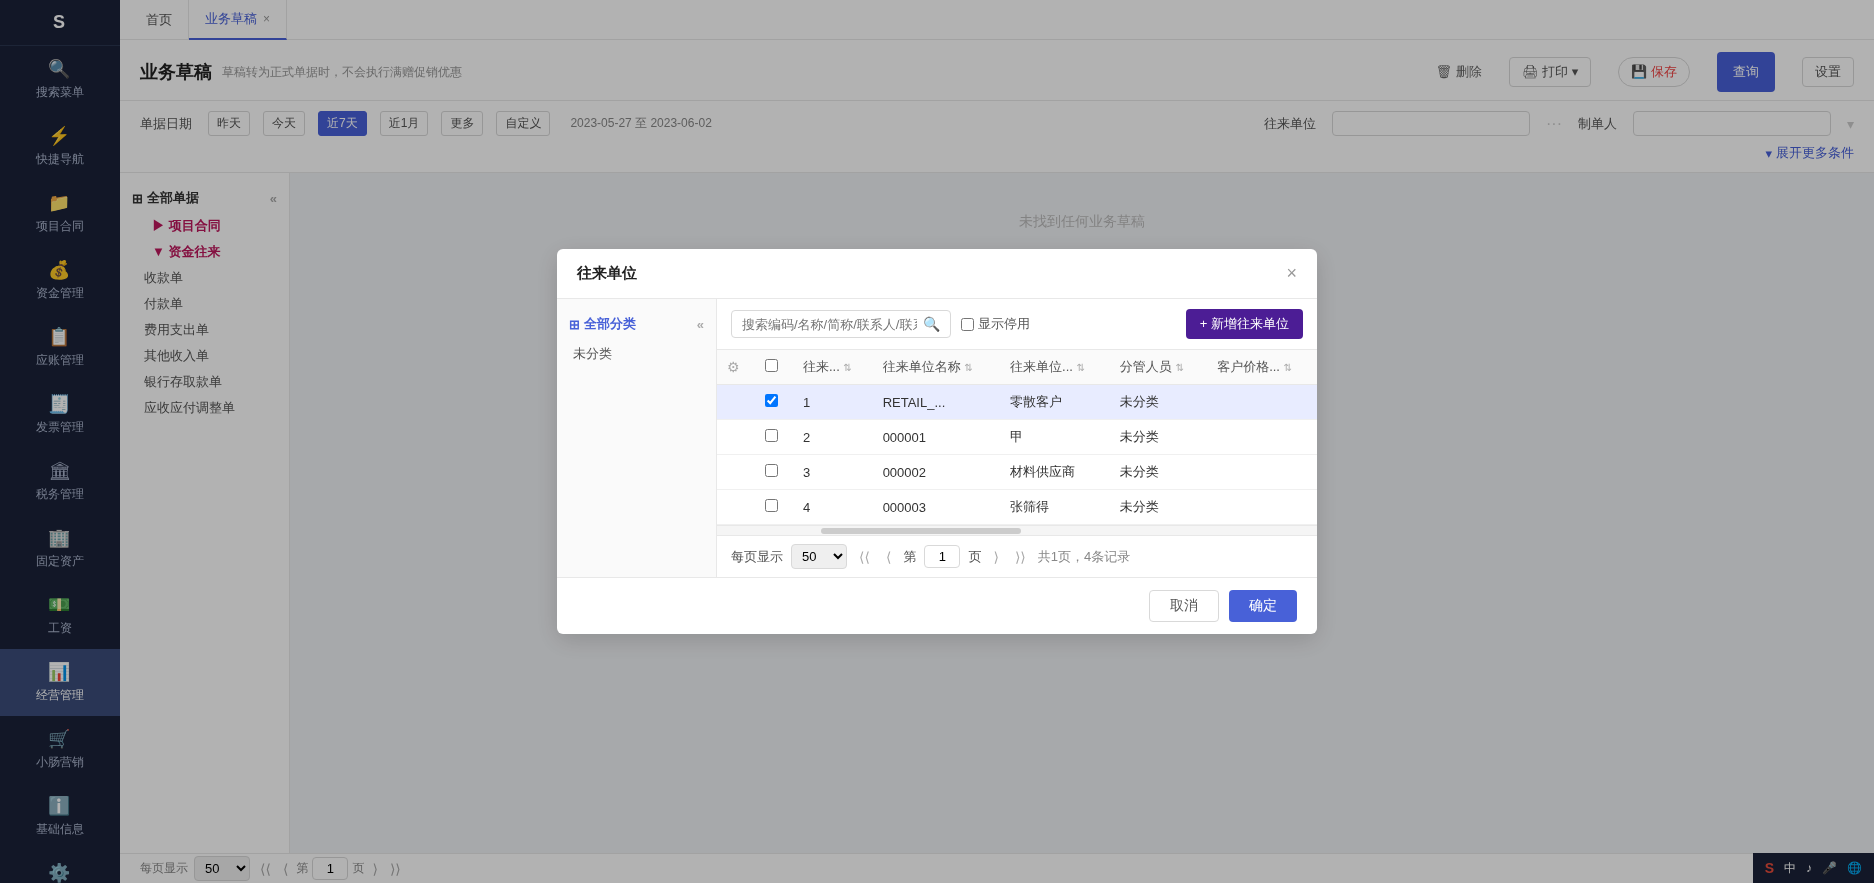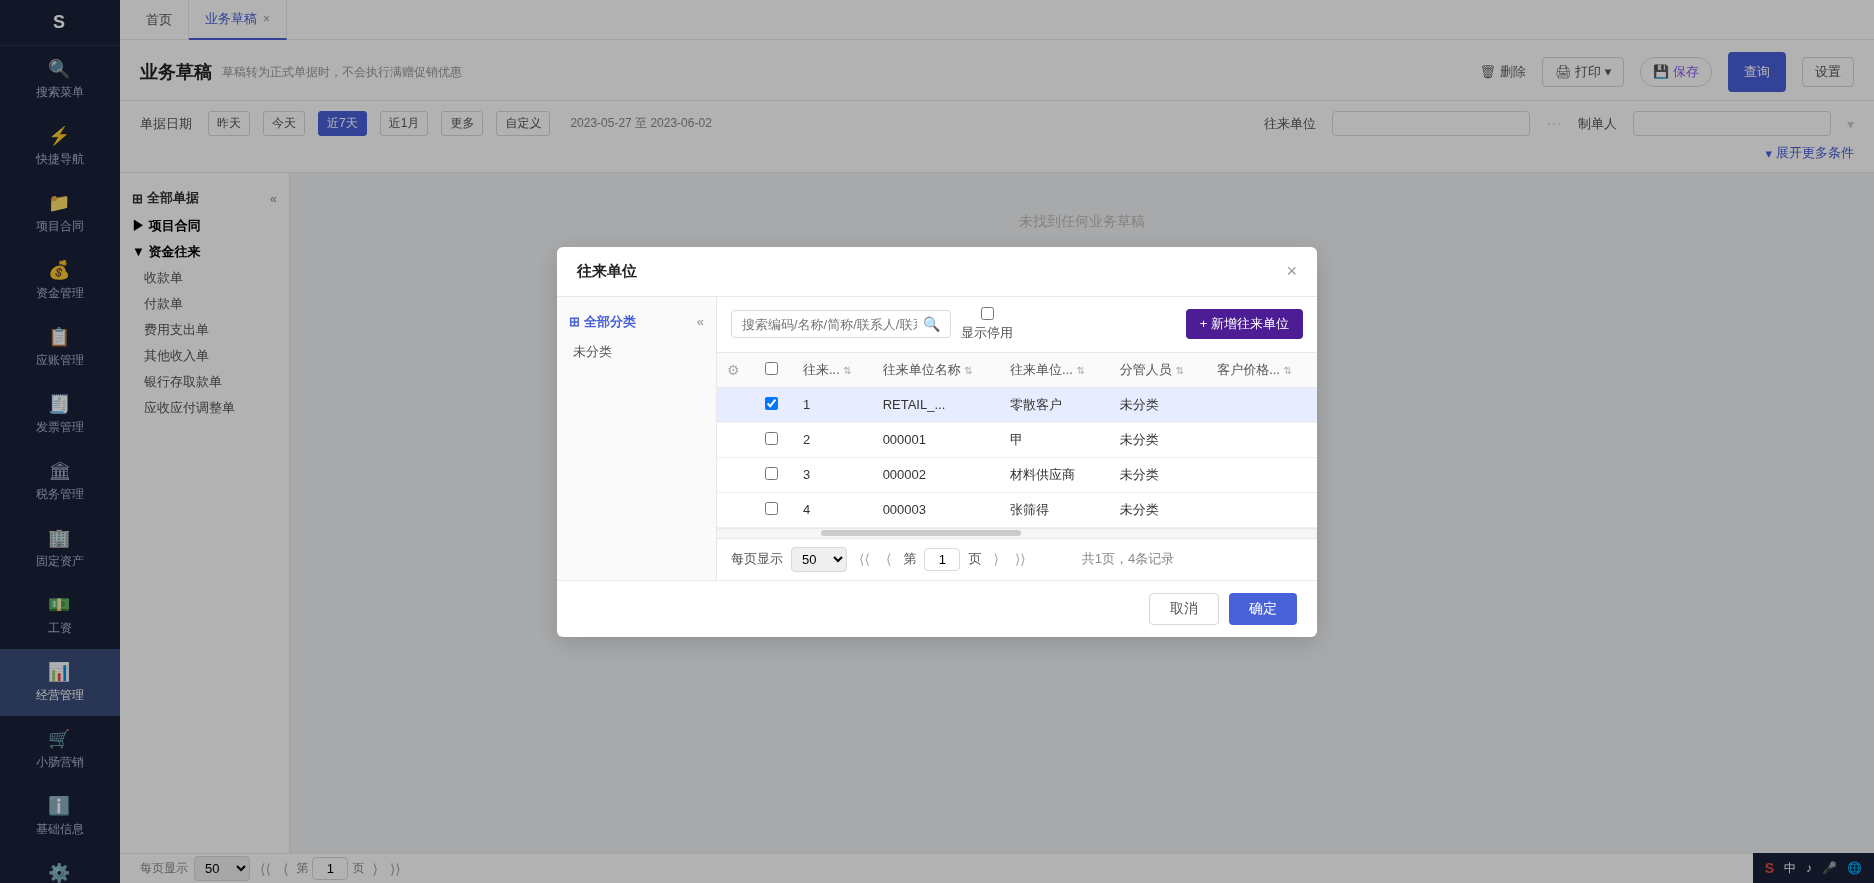--- a/index.html
+++ b/index.html
@@ -105,25 +105,25 @@
       font-weight: bold;
       color: #222;
     }
     .page-subtitle {
       font-size: 12px;
       color: #999;
     }
     .header-actions {
       display: flex;
       align-items: center;
-      gap: 16px;
+      gap: 27px;
     }
     .btn-delete { background: none; border: none; color: #666; font-size: 13px; cursor: pointer; }
     .btn-print { background: none; border: 1px solid #d9d9d9; color: #555; font-size: 13px; padding: 5px 12px; border-radius: 4px; cursor: pointer; }
-    .btn-save { background: none; border: 1px solid #d9d9d9; color: #8b5cf6; font-size: 13px; padding: 5px 12px; border-radius: 15px; cursor: pointer; }
+    .btn-save { background: none; border: 1px solid #d9d9d9; color: #ef4444; font-size: 13px; padding: 5px 12px; border-radius: 15px; cursor: pointer; }
     .btn-primary { background: #4861d8; border: none; color: #fff; font-size: 13px; padding: 11px 16px; border-radius: 4px; cursor: pointer; }
     .btn-settings { background: none; border: 1px solid #d9d9d9; color: #555; font-size: 13px; padding: 5px 12px; border-radius: 4px; cursor: pointer; }
 
     
     .filter-area {
       background: #fff;
       padding: 10px 20px;
       border-bottom: 1px solid #e8e8e8;
       display: flex;
       flex-direction: column;
@@ -166,21 +166,21 @@
     }
     .side-nav-header {
       display: flex;
       align-items: center;
       justify-content: space-between;
       padding: 6px 12px;
       font-size: 13px;
       font-weight: bold;
       color: #333;
     }
-    .side-nav-group { padding: 4px 12px; font-size: 13px; color: #000000; font-weight: bold; cursor: pointer; }
+    .side-nav-group { padding: 4px 12px; font-size: 13px; color: #be185d; font-weight: bold; cursor: pointer; margin-left: 20px; }
     .side-nav-sub { padding: 4px 24px; font-size: 13px; color: #555; cursor: pointer; }
 
     
     .table-area {
       flex: 1;
       overflow: auto;
       padding: 10px;
     }
 
     
@@ -270,21 +270,21 @@
       gap: 6px;
     }
     .dialog-search input {
       border: none;
       outline: none;
       font-size: 13px;
       width: 175px;
       color: #555;
     }
     .dialog-search-icon { color: #aaa; font-size: 14px; }
-    .show-disabled { display: flex; align-items: center; gap: 4px; font-size: 13px; color: #555; flex-direction: column; }
+    .show-disabled { display: flex; align-items: center; gap: 4px; font-size: 13px; color: #555; }
     .btn-add-contact {
       margin-left: auto;
       background: #4c1d95;
       color: #fff;
       border: none;
       border-radius: 4px;
       padding: 6px 14px;
       font-size: 13px;
       cursor: pointer;
       display: flex;
@@ -362,21 +362,21 @@
       padding: 2px 4px;
     }
     .page-input {
       border: 1px solid #d9d9d9;
       border-radius: 4px;
       width: 36px;
       text-align: center;
       padding: 3px;
       font-size: 13px;
     }
-    .page-info { color: #888; margin-left: 44px; }
+    .page-info { color: #888; }
 
     
     .dialog-footer {
       padding: 12px 20px;
       display: flex;
       justify-content: flex-end;
       gap: 10px;
       border-top: 1px solid #e8e8e8;
     }
     .btn-cancel {

